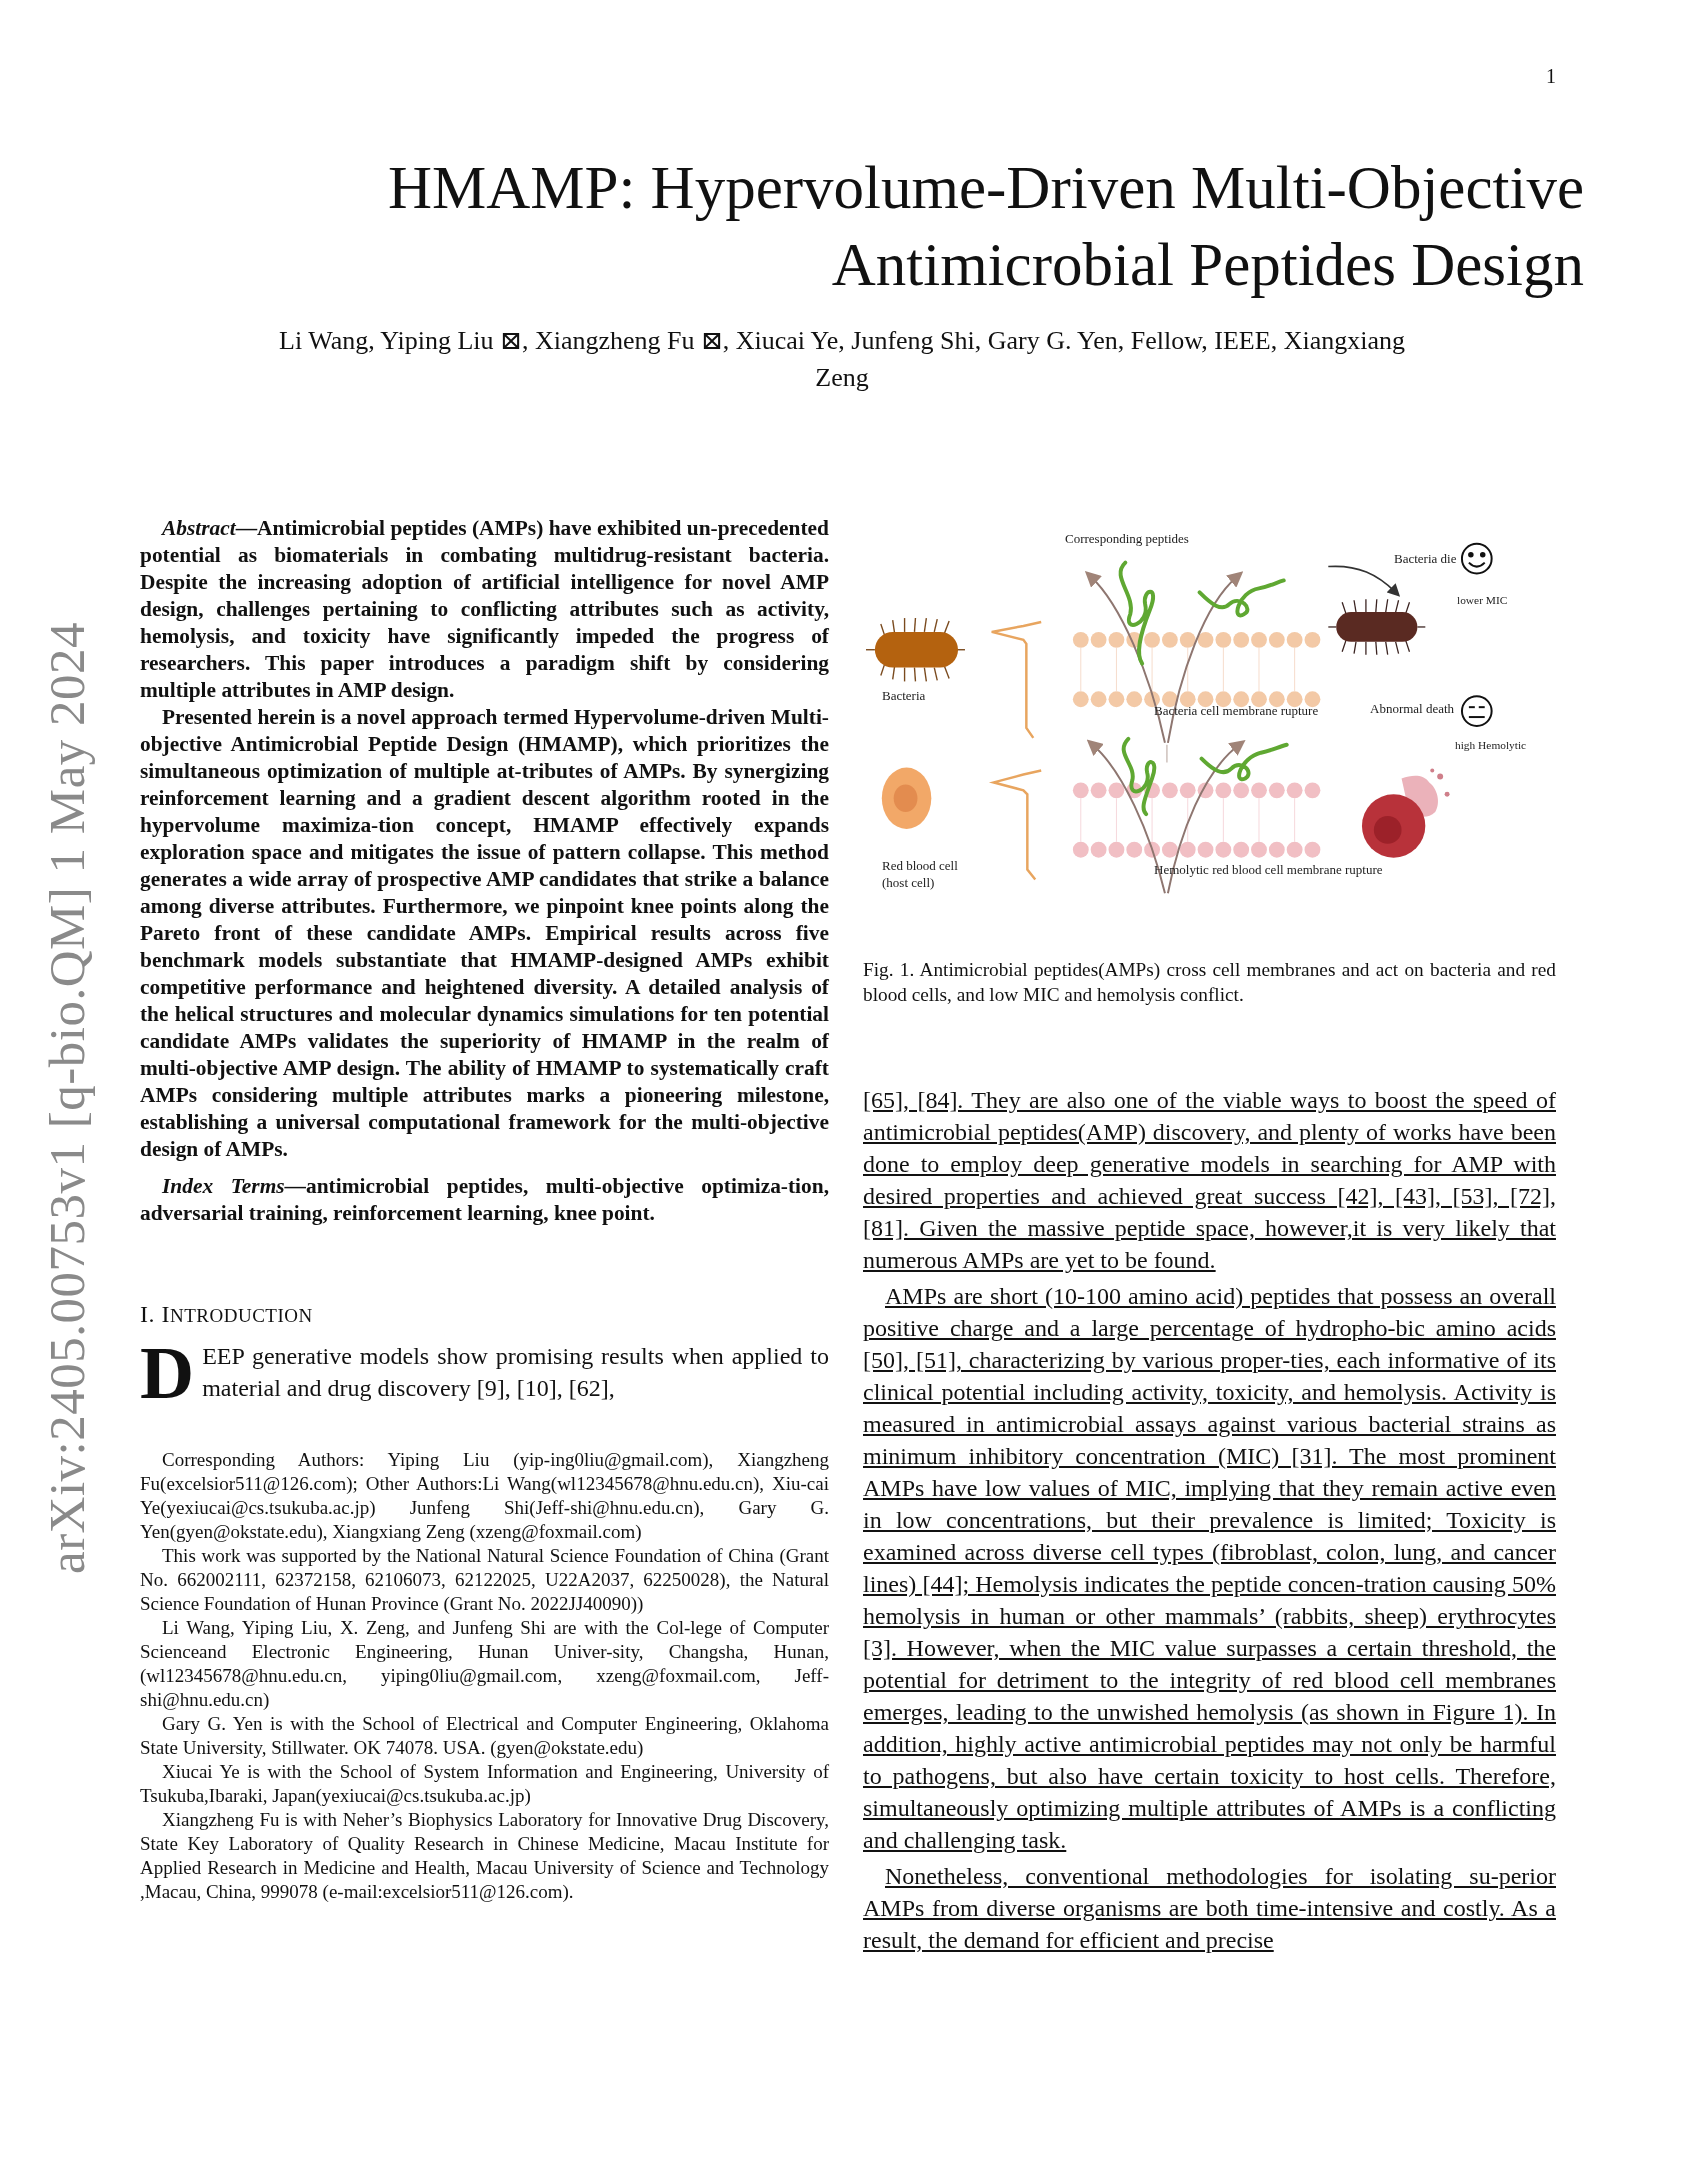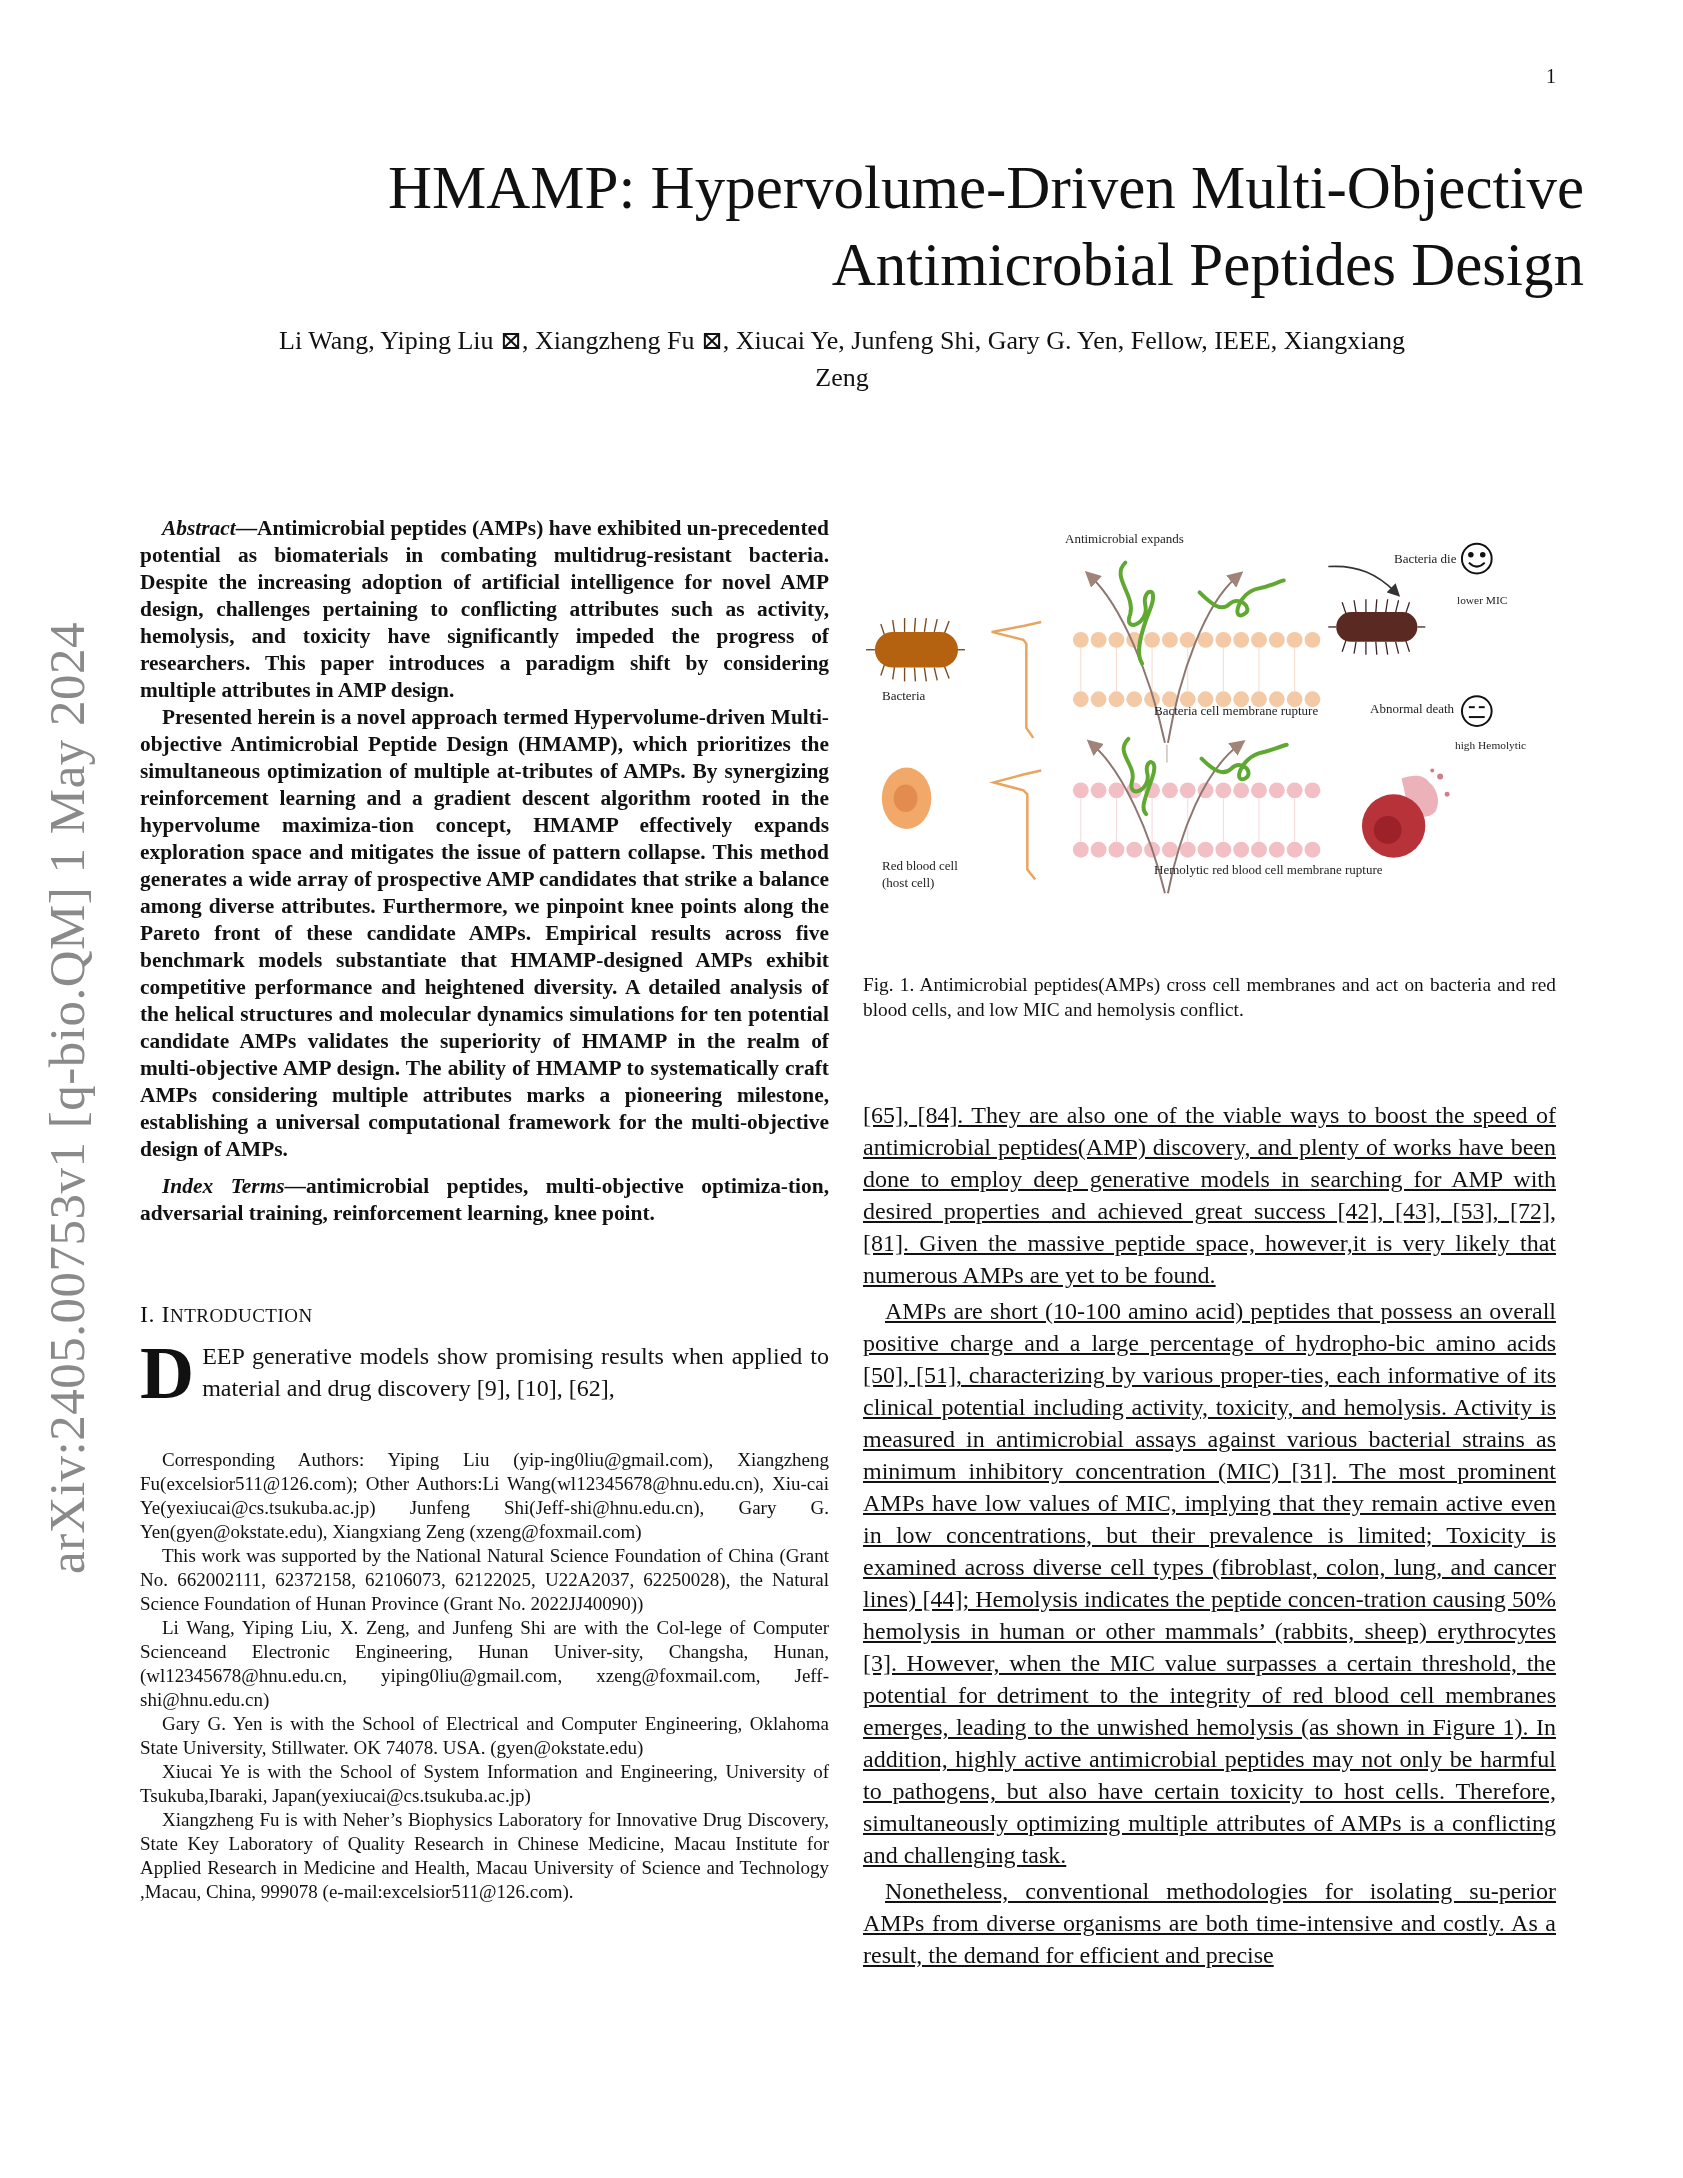--- a/index.html
+++ b/index.html
@@ -24,21 +24,21 @@
   .index-terms .lead { font-style: italic; }
   .section-heading { text-align: left; font-size: 24px; margin: 74px 0 12px 0; letter-spacing: 0.5px; }
   .section-heading .sc { font-size: 19px; }
   .body-text { font-size: 24px; line-height: 32px; text-align: justify; margin: 0; }
   .intro-first { position: relative; }
   .dropcap { float: left; font-size: 75px; line-height: 61px; font-weight: bold; margin: 2px 8px 0 0; }
   .footnotes { margin-top: 44px; font-size: 19px; line-height: 24px; }
   .footnotes p { margin: 0; text-align: justify; text-indent: 22px; }
   .figure { width: 693px; height: 416px; position: relative; }
   .fig-label { position: absolute; font-size: 13px; color: #222; white-space: nowrap; }
-  .fig-caption { font-size: 19.3px; line-height: 25px; text-align: justify; margin-top: 41px; }
+  .fig-caption { font-size: 19.3px; line-height: 25px; text-align: justify; margin-top: 26px; }
   .right-body { margin-top: 77px; }
   .right-body p { text-indent: 22px; text-decoration: underline; }
   .right-body p.noindent { text-indent: 0; }
   .right-body p + p { margin-top: 0; }
 </style>
 </head>
 <body>
 
 <div class="abs page-number">1</div>
 
@@ -250,21 +250,21 @@
         <circle cx="530" cy="318" r="14" fill="#9c2129"></circle>
       </g>
 
       <g fill="none" stroke="#111" stroke-width="2">
         <circle cx="620" cy="198" r="15"></circle>
         <line x1="612" y1="194" x2="618" y2="194"></line>
           <line x1="622" y1="194" x2="628" y2="194"></line>
         <line x1="612" y1="204" x2="628" y2="204"></line>
       </g>
     </svg>
-    <div class="fig-label" style="left:202px; top:16px;">Antimicrobial expands</div>
+    <div class="fig-label" style="left:202px; top:16px;">Corresponding peptides</div>
     <div class="fig-label" style="left:19px; top:173px;text-align:right;">Bacteria</div>
     <div class="fig-label" style="left:291px; top:188px;">Bacteria cell membrane rupture</div>
     <div class="fig-label" style="left:531px; top:36px;">Bacteria die</div>
     <div class="fig-label" style="left:594px; top:79px; font-size:11.4px;">lower MIC</div>
     <div class="fig-label" style="left:507px; top:186px;">Abnormal death</div>
     <div class="fig-label" style="left:592px; top:224px; font-size:11.4px;">high Hemolytic</div>
     <div class="fig-label" style="left:19px; top:343px;">Red blood cell</div>
     <div class="fig-label" style="left:19px; top:360px;">(host cell)</div>
     <div class="fig-label" style="left:291px; top:347px;">Hemolytic red blood cell membrane rupture</div>
   </div>

